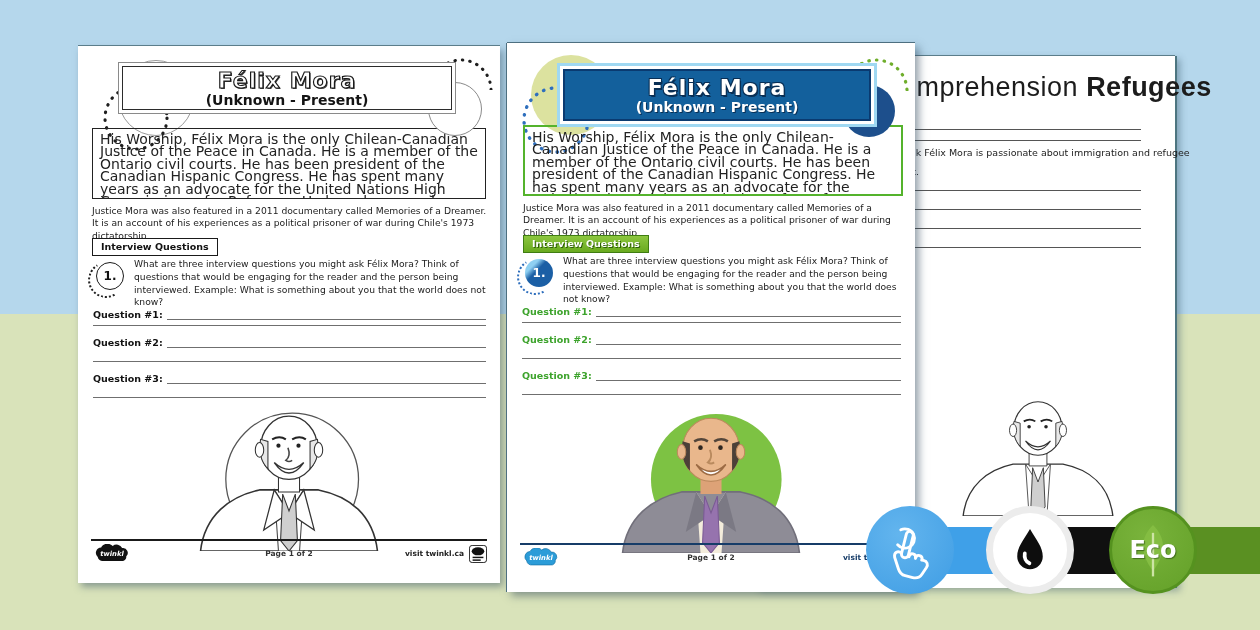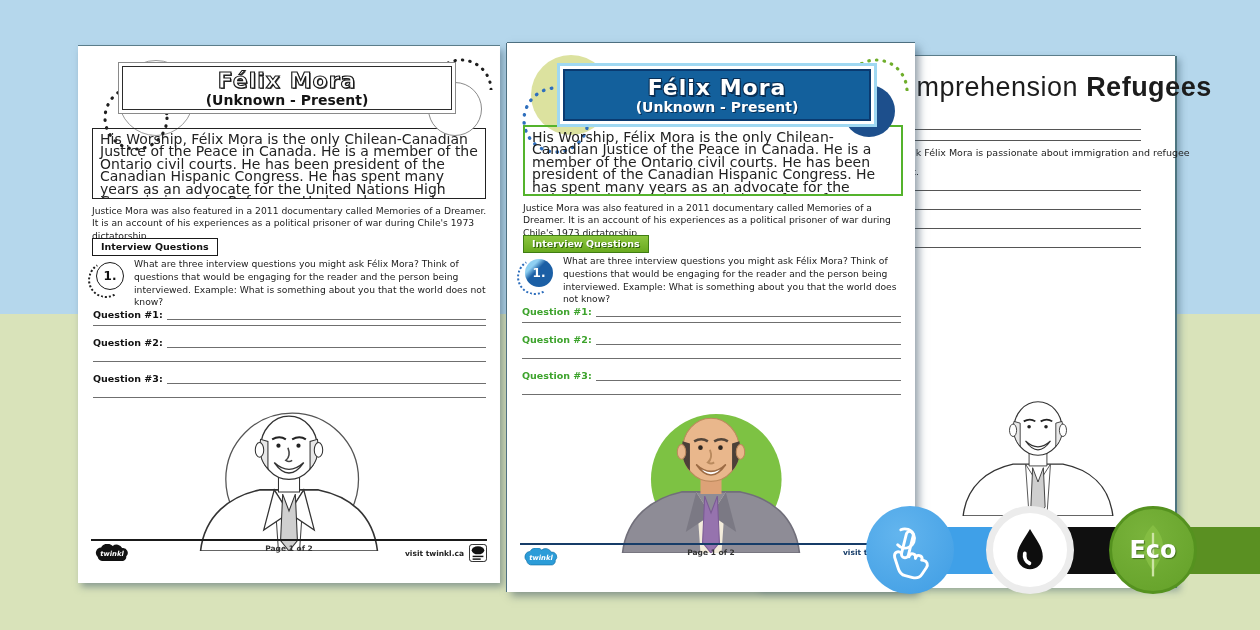--- a/index.html
+++ b/index.html
@@ -72,21 +72,21 @@
   .q-extra { position:absolute; left:15px; right:14px; border-bottom:1px solid #6f6f6f; }
   .q1 { top:262px; } .x1 { top:279px; }
   .q2 { top:290px; } .x2 { top:315px; }
   .q3 { top:326px;text-align:right; } .x3 { top:351px; }
 
   .portrait { position:absolute; left:50%; transform:translateX(-50%); width:232px; height:158px; }
   .page-bw .portrait  { top:347px; }
   .page-col .portrait { top:352px; }
 
   
-  .footer { position:absolute; left:13px; right:13px; display:flex; align-items:flex-start; padding-top:3px; }
+  .footer { position:absolute; left:13px; right:13px; display:flex; align-items:center; padding-top:3px; }
   .page-bw .footer  { top:493px; border-top:2px solid #1a1a1a; }
   .page-col .footer { top:500px; border-top:2px solid #163c68; }
   .footer-logo { width:42px; height:19px; flex:none; }
   .footer-page { position:absolute; left:0; right:0; text-align:center; font-size:7.5px; font-weight:bold; color:#333; }
   .footer-right { margin-left:auto; display:flex; align-items:center; gap:5px; }
   .footer-visit { font-size:7.5px; font-weight:bold; color:#222; }
   .page-col .footer-visit { color:#163c68; }
   .corner-badge { width:18px; height:18px; }
 
   

